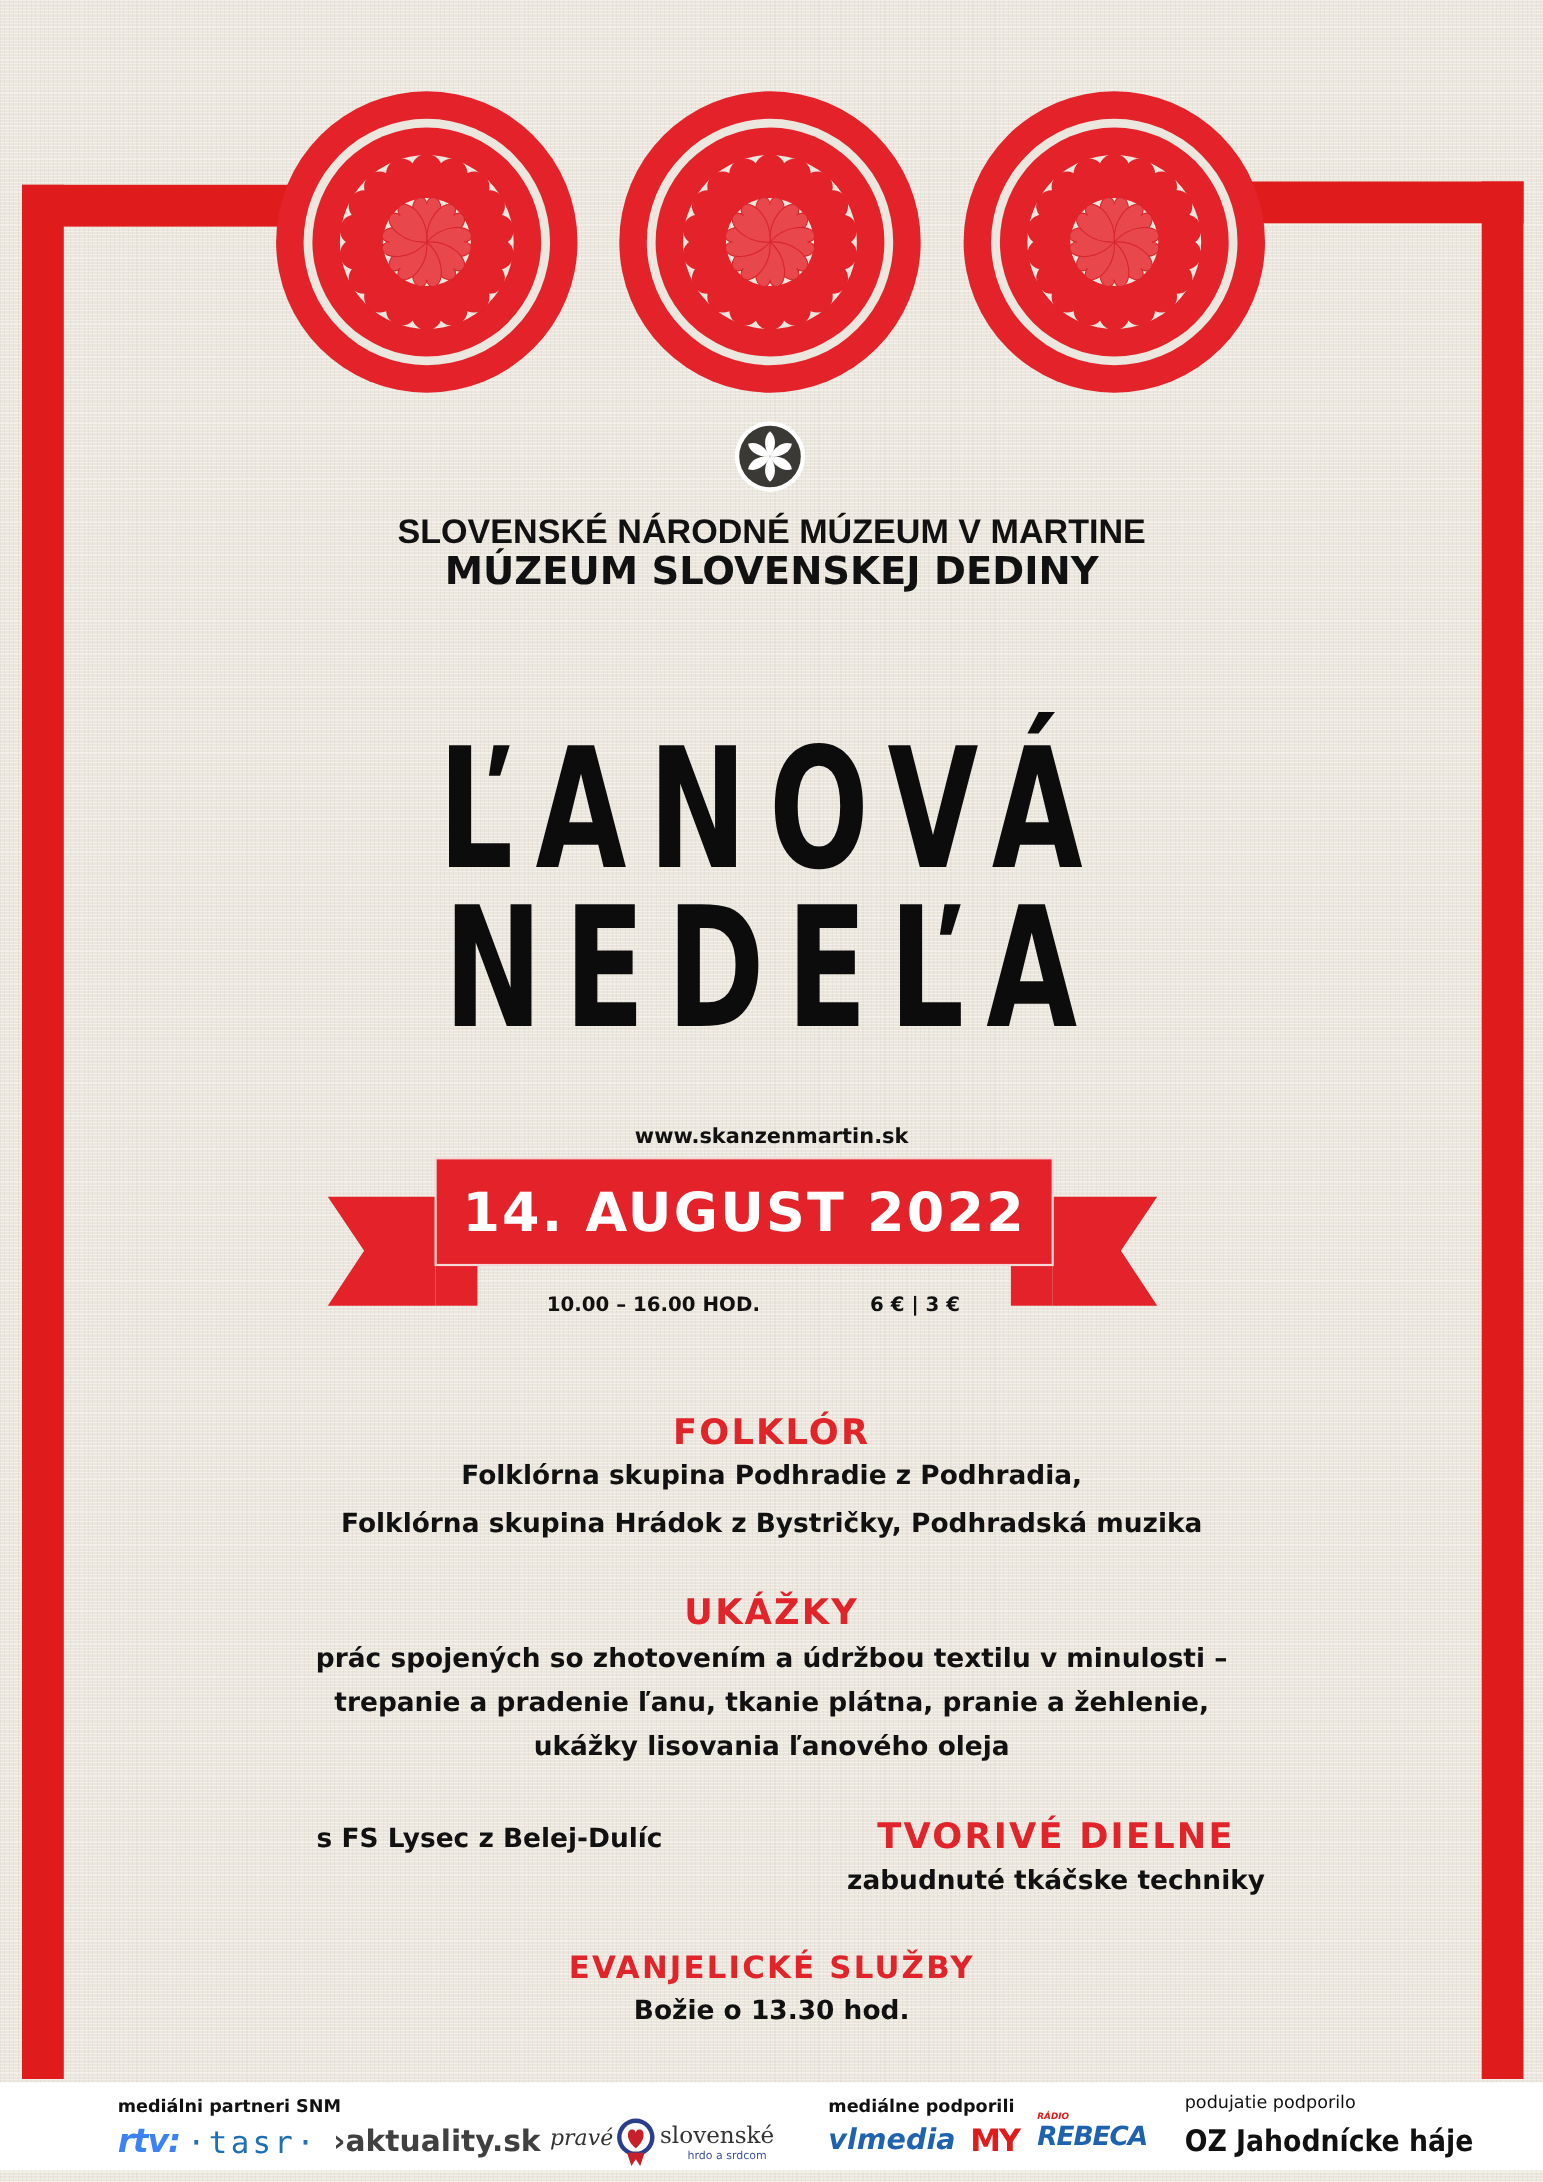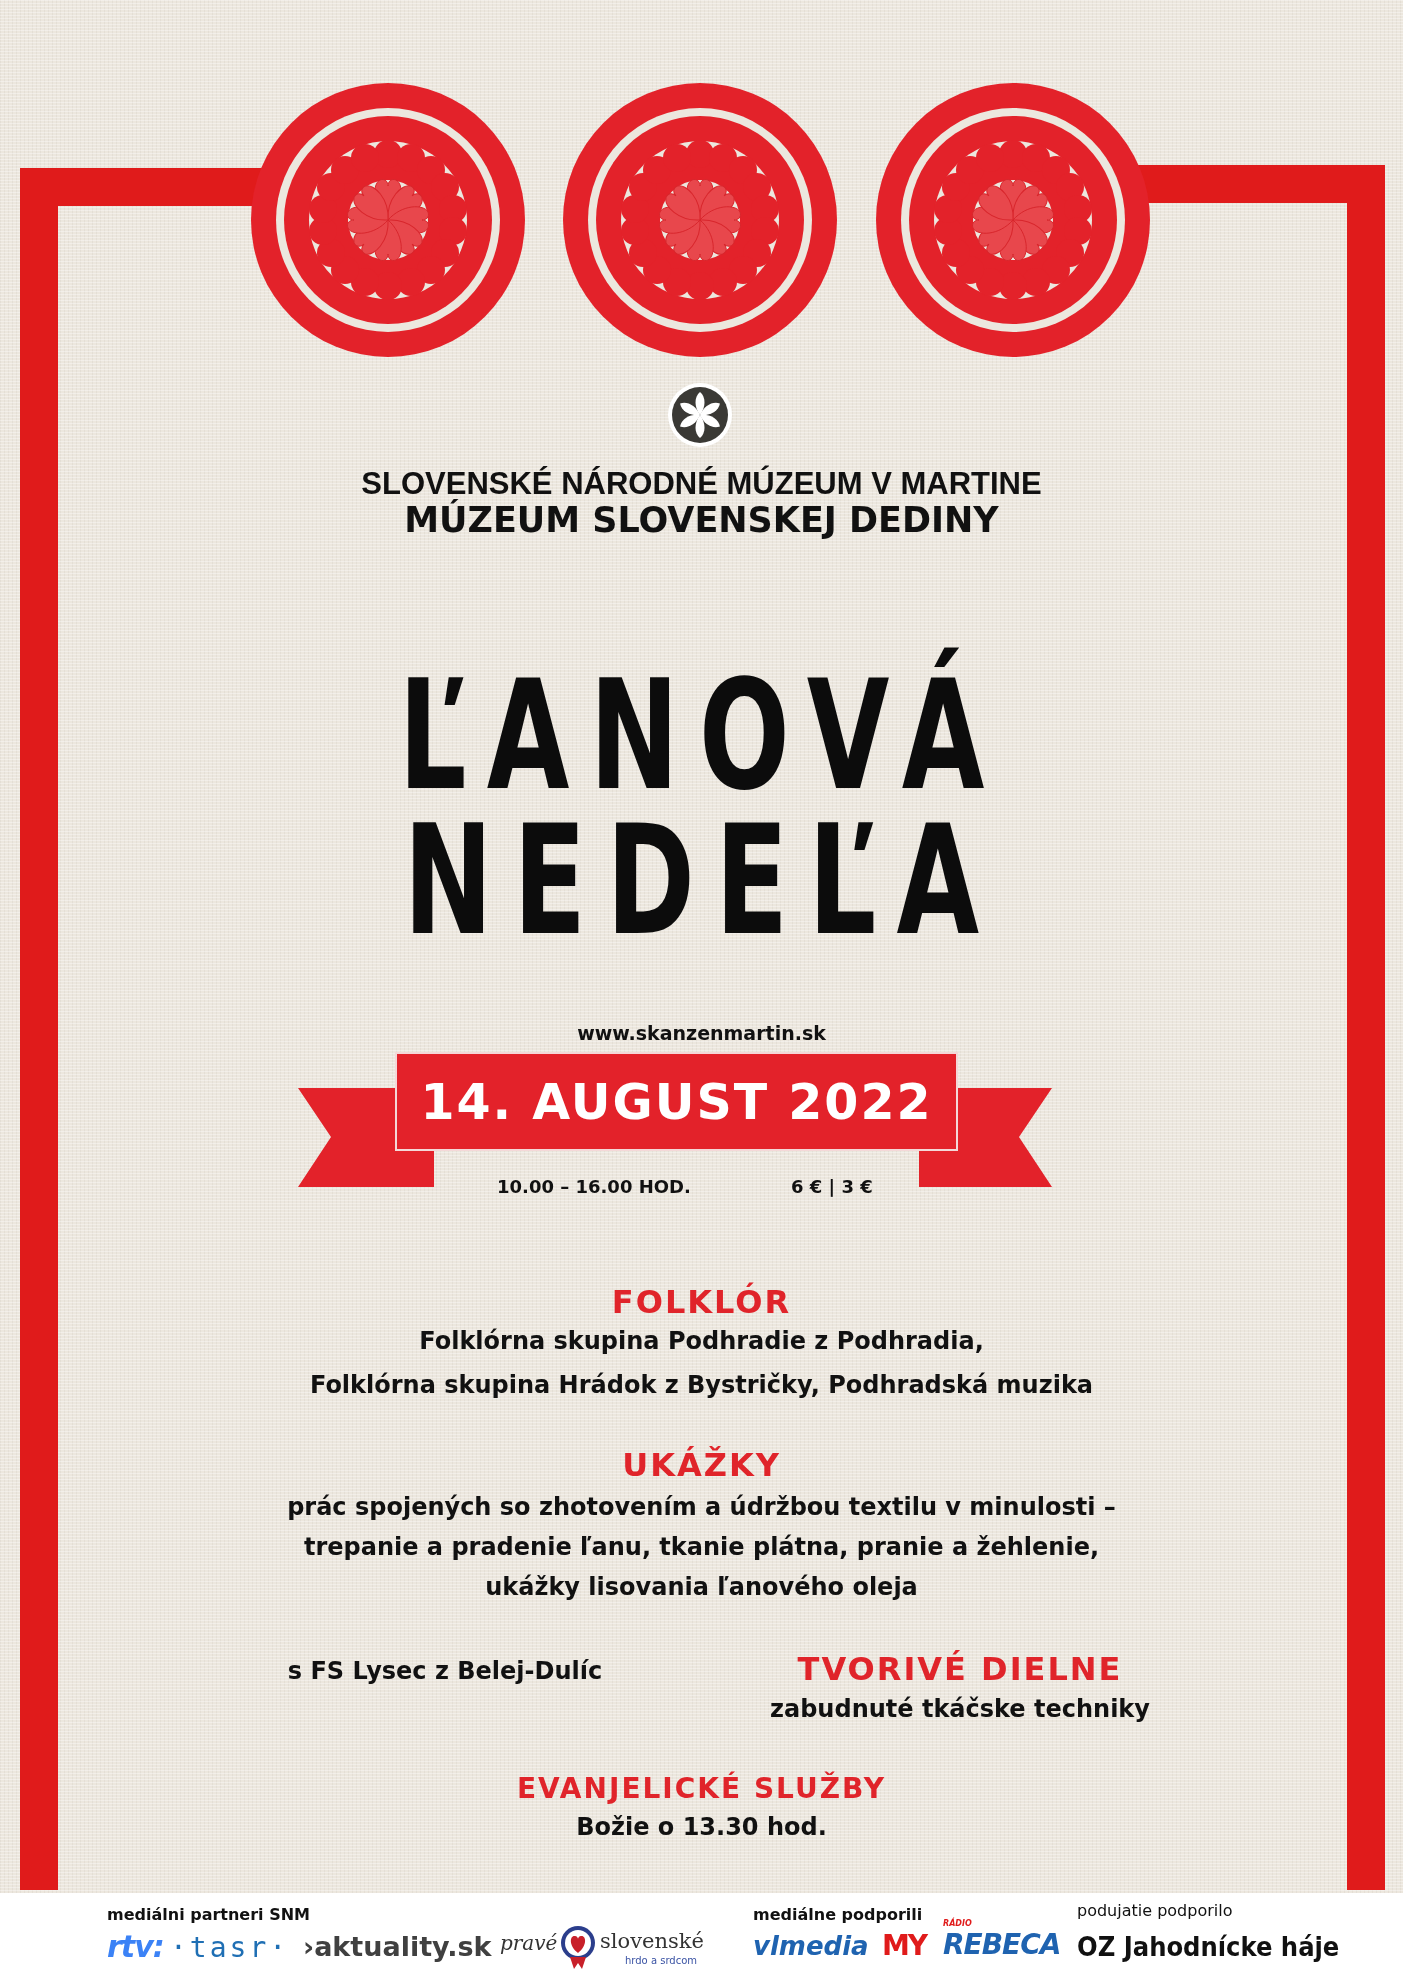--- a/index.html
+++ b/index.html
@@ -27,21 +27,21 @@
   .website { top: 1022px; font-weight: bold; font-size: 19px; color: #111; }
   .date-text { top: 1074px; font-family: "DejaVu Sans", sans-serif; font-weight: bold; font-size: 49px; color: #fff; letter-spacing: 2px; }
   .hours { position: absolute; top: 1176px; left: 497px; font-weight: bold; font-size: 18px; color: #111; }
   .price { position: absolute; top: 1176px; left: 791px; font-weight: bold; font-size: 18px; color: #111; }
 
   .section-head { font-family: "DejaVu Sans", sans-serif; font-weight: bold; color: #e0242a; font-size: 32px; letter-spacing: 2px; }
   .section-body { font-family: "DejaVu Sans", sans-serif; font-weight: bold; color: #111; font-size: 24px; line-height: 34px; }
 
   .col { position: absolute; text-align: center; }
 
-  .footer { position: absolute; left: 0; top: 1893px; width: 1403px; height: 91px; background: #fff; }
+  .footer { position: absolute; left: 0; top: 1893px; width: 1403px; height: 80px; background: #fff; }
   .ft-label { position: absolute; font-weight: bold; font-size: 16px; color: #111; }
   .logo-txt { position: absolute; font-weight: bold; }
 </style>
 </head>
 <body>
 
 <svg id="frame-svg" width="1403" height="1984" viewBox="0 0 1403 1984">
   <defs>
     <g id="rosette">
 
@@ -184,18 +184,18 @@
     </svg>
     <span class="abs" style="left:100px;top:4px;font-family:'DejaVu Serif', serif;font-size:21px;color:#333;text-align:right;">slovenské</span>
     <span class="abs" style="left:125px;top:30px;font-size:10px;color:#3a53a4;">hrdo a srdcom</span>
   </div>
 
   <div class="ft-label" style="left:753px;top:12px;">mediálne podporili</div>
   <div class="logo-txt" style="left:753px;top:38px;font-size:26px;color:#1f63b0;font-style:italic;">vlmedia</div>
   <div class="logo-txt" style="left:882px;top:36px;font-size:28px;color:#e01b1b;letter-spacing:-2px;">MY</div>
   <div class="abs" style="left:943px;top:26px;">
     <div style="font-size:8px;font-weight:bold;color:#e01b1b;font-style:italic;">RÁDIO</div>
-    <div style="font-size:28px;font-weight:bold;color:#1f63b0;font-style:italic;letter-spacing:-1px;">REBECA</div>
+    <div style="font-size:24px;font-weight:bold;color:#1f63b0;font-style:italic;letter-spacing:-1px;">REBECA</div>
   </div>
 
   <div class="ft-label" style="left:1077px;top:8px;font-weight:normal;">podujatie podporilo</div>
   <div class="logo-txt" style="left:1077px;top:38px;font-size:27px;color:#111;font-family:'DejaVu Sans Condensed','DejaVu Sans', sans-serif;">OZ Jahodnícke háje</div>
 </div>
 
 </body></html>

